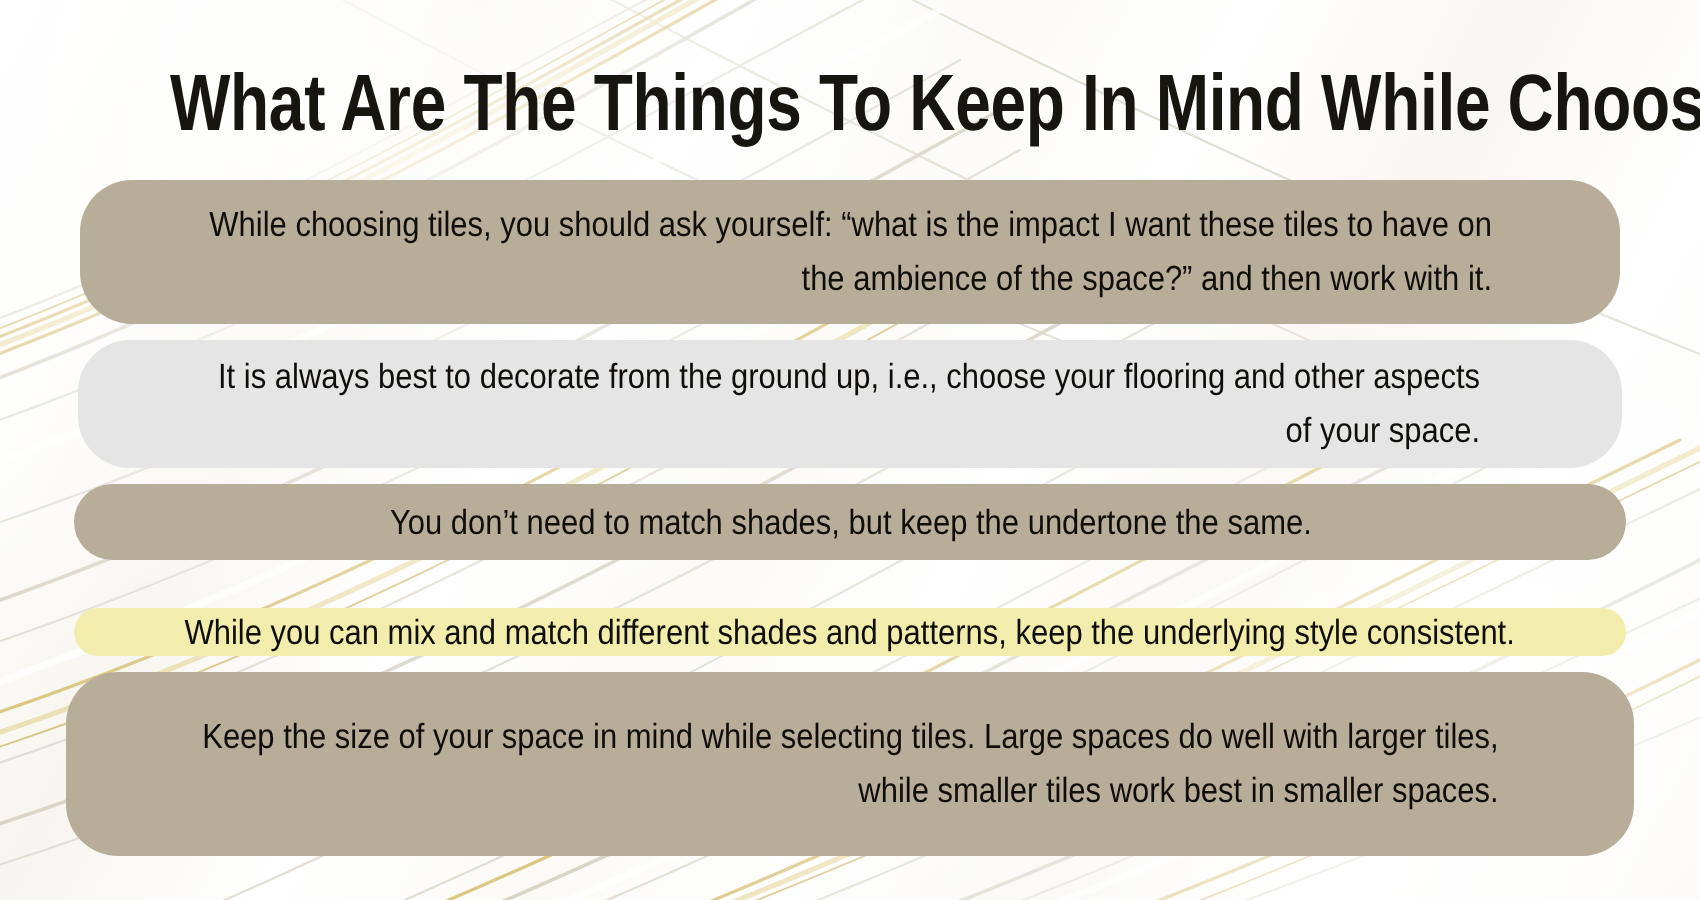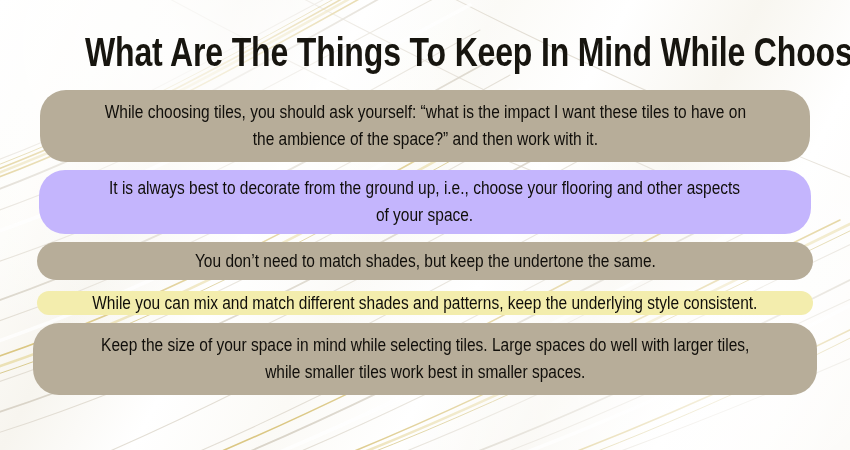--- a/index.html
+++ b/index.html
@@ -79,42 +79,42 @@
   }
 
   .bar {
     position: relative;
     margin: 0 auto;
     border-radius: 26px;
     box-sizing: border-box;
     display: flex;
     align-items: center;
     justify-content: center;
-    text-align: center;
+    text-align: right;
     color: #100e0a;
   }
 
   .bar-text {
     display: block;
     font-family: "Liberation Sans", sans-serif;
     font-weight: 400;
     font-size: 17.5px;
     line-height: 27px;
     transform: scaleX(0.885);
     transform-origin: 50% 50%;
     white-space: pre-line;
     padding: 0 10px;
   }
 
   
   .bar-1 { width: 770px; height: 72px; margin-bottom: 8px; }
   .bar-2 { width: 772px; height: 64px; margin-bottom: 8px; }
-  .bar-3 { width: 776px; height: 38px; margin-bottom: 11px; }
+  .bar-3 { width: 776px; height: 38px; margin-bottom: 24px; }
   .bar-4 { width: 776px; height: 24px; margin-bottom: 8px; }
-  .bar-5 { width: 784px; height: 72px; margin-bottom: 0; }
+  .bar-5 { width: 784px; height: 92px; margin-bottom: 0; }
 
   .bar-3 .bar-text, .bar-4 .bar-text { line-height: 22px; }
 </style>
 </head>
 <body>
 
 <div id="poster">
 
   <div class="marble-base"></div>
 
@@ -184,21 +184,21 @@
 
     <div class="title" style="color: rgb(23, 21, 15);">What Are The Things To Keep In Mind While Choosing Tiles?</div>
 
     <div class="bars">
 
       <div class="bar bar-1" style="background: rgb(183, 173, 153);">
         <span class="bar-text" style="color: rgb(16, 14, 10);">While choosing tiles, you should ask yourself: “what is the impact I want these tiles to have on
 the ambience of the space?” and then work with it.</span>
       </div>
 
-      <div class="bar bar-2" style="background: #c4b5fd;">
+      <div class="bar bar-2" style="background: #e5e5e5;">
         <span class="bar-text" style="color: rgb(16, 14, 10);">It is always best to decorate from the ground up, i.e., choose your flooring and other aspects
 of your space.</span>
       </div>
 
       <div class="bar bar-3" style="background: rgb(183, 173, 153);">
         <span class="bar-text" style="color: rgb(16, 14, 10);">You don’t need to match shades, but keep the undertone the same.</span>
       </div>
 
       <div class="bar bar-4" style="background: rgb(243, 237, 173);">
         <span class="bar-text" style="color: rgb(16, 14, 10);">While you can mix and match different shades and patterns, keep the underlying style consistent.</span>

